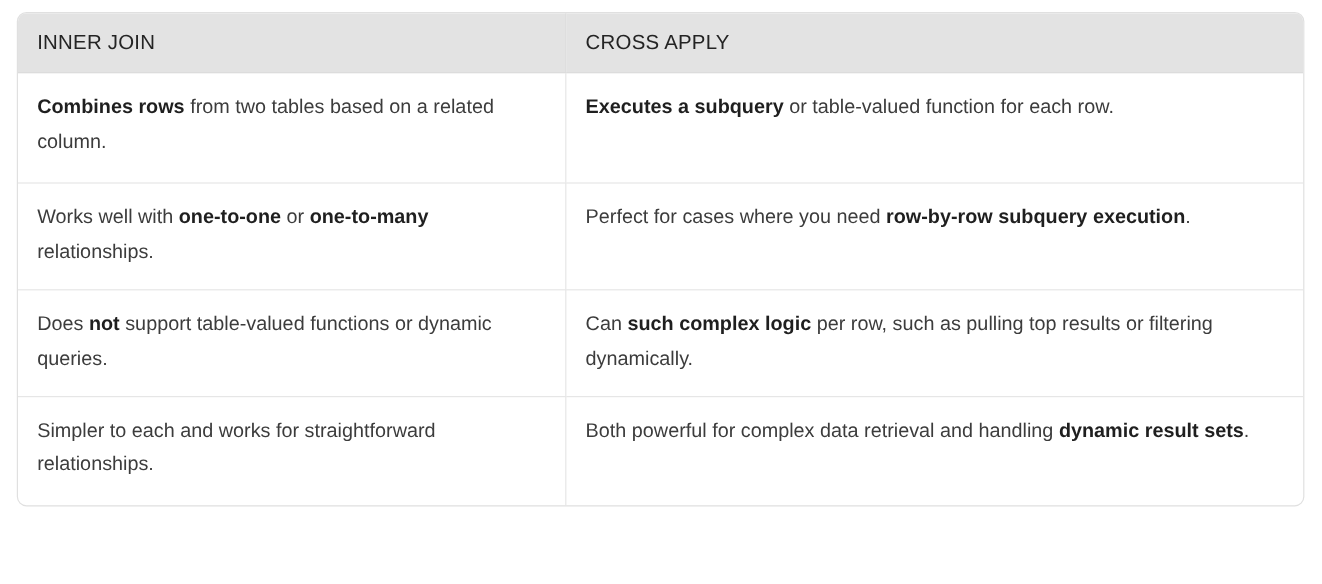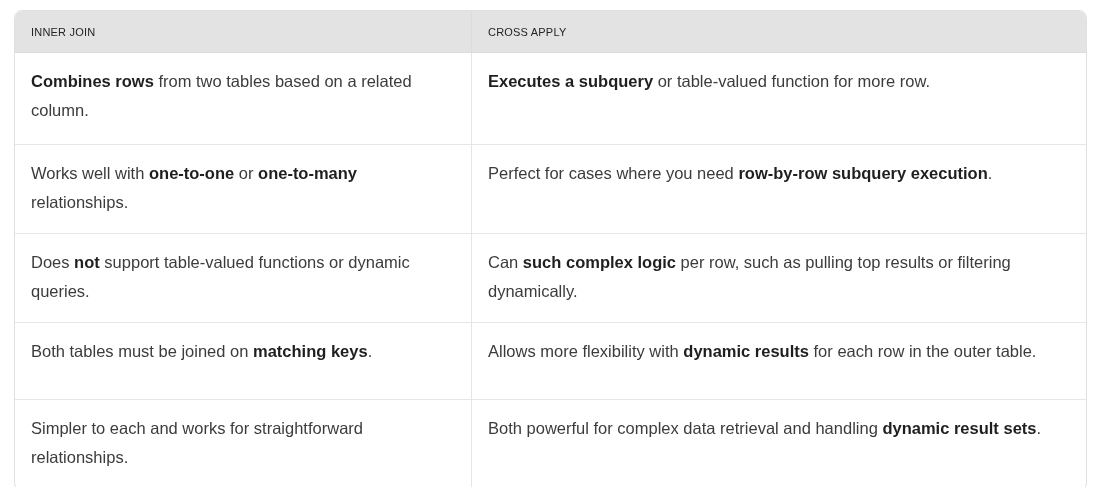--- a/index.html
+++ b/index.html
@@ -30,21 +30,21 @@
     overflow: hidden;
     background: #ffffff;
   }
   table.compare col.c1 { width: 457px; }
   table.compare col.c2 { width: 614px; }
 
   thead th {
     background: #e3e3e3;
     text-align: left;
     font-weight: 400;
-    font-size: 11px;
+    font-size: 17px;
     line-height: 1.3;
     color: #242424;
     padding: 14px 16px 13px 16px;
     border-bottom: 1px solid #dcdcdc;
     vertical-align: middle;
     letter-spacing: 0.2px;
   }
   thead th.col-left {
     border-right: 1px solid #dcdcdc;
   }
@@ -91,47 +91,39 @@
         <th class="col-left">INNER JOIN</th>
         <th>CROSS APPLY</th>
       </tr>
     </thead>
     <tbody>
       <tr class="r1">
         <td class="col-left">
           <span class="cell-text"><b>Combines rows</b><span> from two tables based on a related column.</span></span>
         </td>
         <td>
-          <span class="cell-text"><b>Executes a subquery</b><span> or table-valued function for more row.</span></span>
+          <span class="cell-text"><b>Executes a subquery</b><span> or table-valued function for each row.</span></span>
         </td>
       </tr>
       <tr class="r2">
         <td class="col-left">
           <span class="cell-text"><span>Works well with </span><b>one-to-one</b><span> or </span><b>one-to-many</b><span> relationships.</span></span>
         </td>
         <td>
           <span class="cell-text"><span>Perfect for cases where you need </span><b>row-by-row subquery execution</b><span>.</span></span>
         </td>
       </tr>
       <tr class="r3">
         <td class="col-left">
           <span class="cell-text"><span>Does </span><b>not</b><span> support table-valued functions or dynamic queries.</span></span>
         </td>
         <td>
           <span class="cell-text"><span>Can </span><b>such complex logic</b><span> per row, such as pulling top results or filtering dynamically.</span></span>
         </td>
       </tr>
-      <tr class="r4">
-        <td class="col-left">
-          <span class="cell-text"><span>Both tables must be joined on </span><b>matching keys</b><span>.</span></span>
-        </td>
-        <td>
-          <span class="cell-text"><span>Allows more flexibility with </span><b>dynamic results</b><span> for each row in the outer table.</span></span>
-        </td>
-      </tr>
       <tr class="r5">
         <td class="col-left">
           <span class="cell-text"><span>Simpler to each and works for straightforward relationships.</span></span>
         </td>
         <td>
           <span class="cell-text"><span>Both powerful for complex data retrieval and handling </span><b>dynamic result sets</b><span>.</span></span>
         </td>
       </tr>
     </tbody>
   </table>

